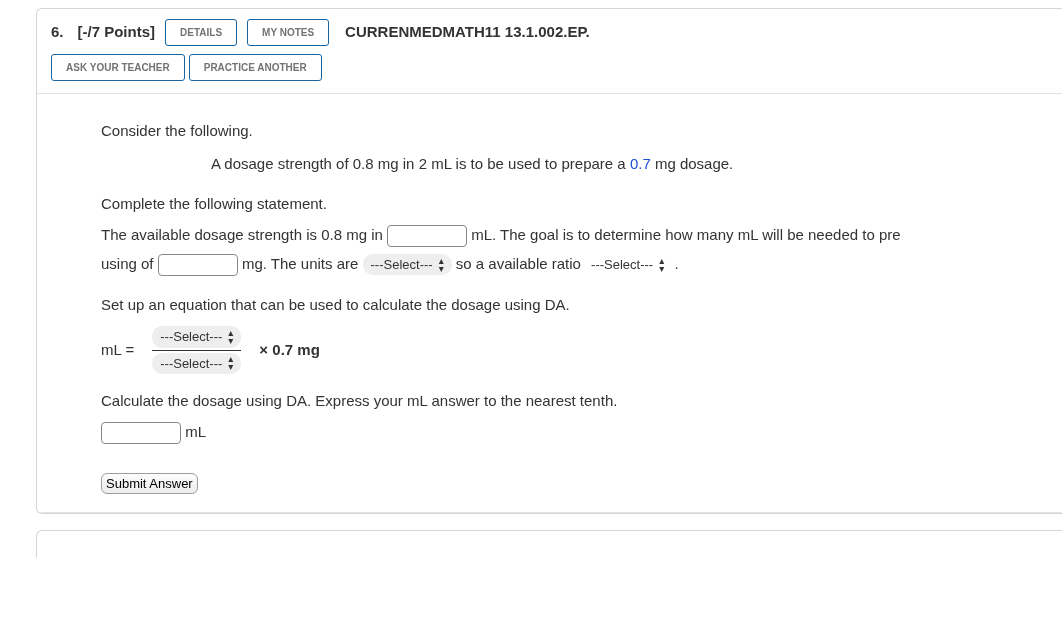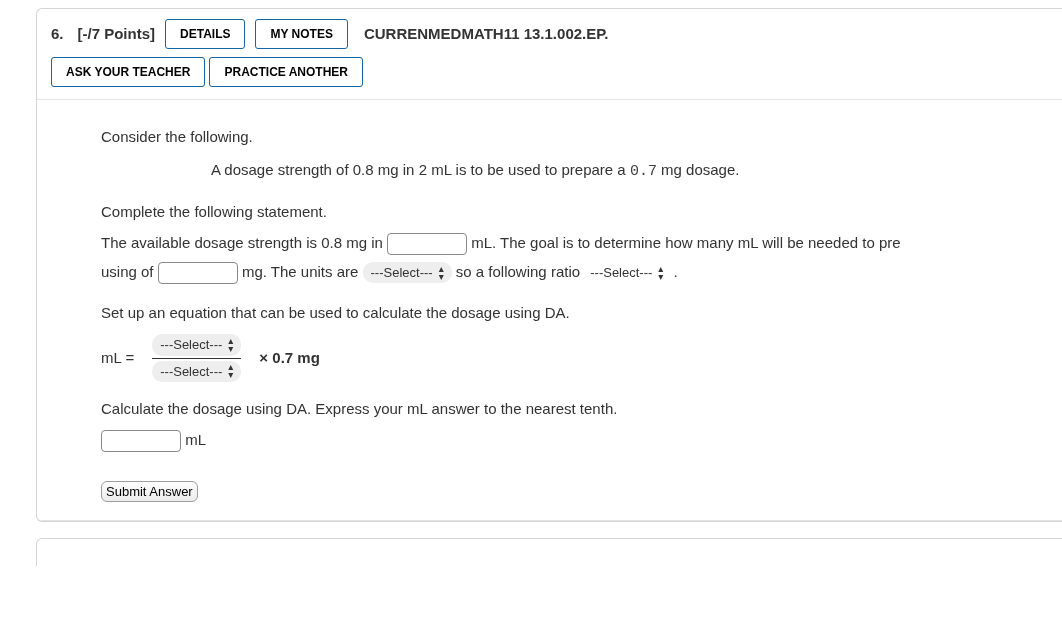--- a/index.html
+++ b/index.html
@@ -26,44 +26,44 @@
     align-items: center;
     gap: 10px;
     padding: 10px 14px 4px 14px;
   }
   .question-number {
     font-weight: bold;
     margin-right: 4px;
   }
   .btn {
     border: 1px solid #1565a2;
-    color: #000000;
+    color: #737373;
     background: #fff;
     font-weight: bold;
-    font-size: 12px;
+    font-size: 10px;
     padding: 7px 14px;
     border-radius: 3px;
     cursor: pointer;
   }
   .book-id {
     font-weight: bold;
     margin-left: 6px;
   }
   .second-row {
     display: flex;
     gap: 4px;
     padding: 4px 14px 12px 14px;
   }
   .content {
     padding: 18px 0 18px 64px;
   }
   .dosage-line {
     margin: 10px 0 18px 110px;
   }
-  .red { color: #404040; font-family: Liberation Mono, monospace; }
+  .red { color: #1d4ed8; }
   p { margin: 8px 0; }
   .text-input {
     width: 80px;
     height: 22px;
     border: 1px solid #888;
     border-radius: 4px;
     font-size: 14px;
     vertical-align: middle;
     padding: 0 4px;
   }
@@ -155,21 +155,21 @@
     </p>
 
     <p style="margin-top:-2px;">
       <span>using of </span>
       <input type="text" class="text-input" style="">
       <span> mg. The units are </span>
       <span class="select-pill">
         <span>---Select---</span>
         <span class="chevrons"></span>
       </span>
-      <span> so a following ratio </span>
+      <span> so a available ratio </span>
       <span class="select-pill-plain">
         <span>---Select---</span>
         <span class="chevrons"></span>
       </span>
       <span> .</span>
     </p>
 
     <p style="margin-top:18px;">Set up an equation that can be used to calculate the dosage using DA.</p>
 
     <div class="eq-row">

